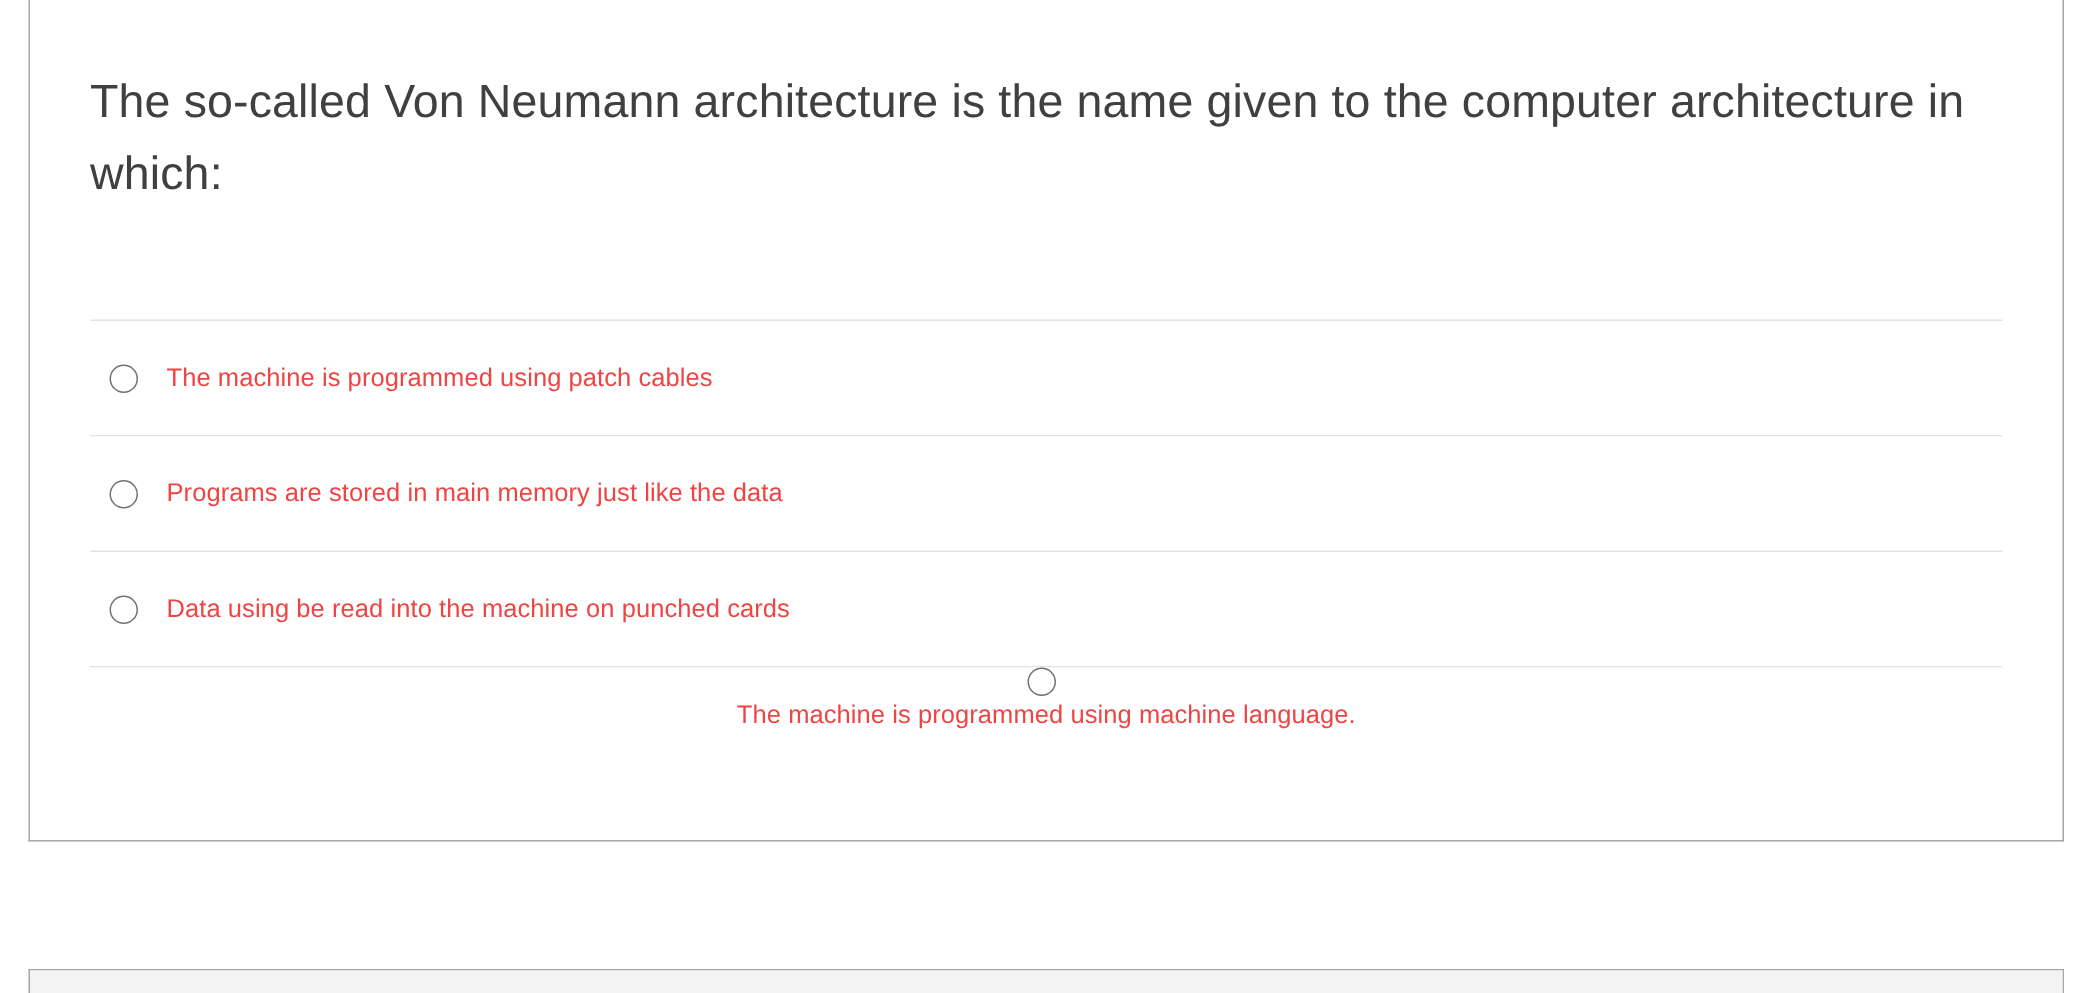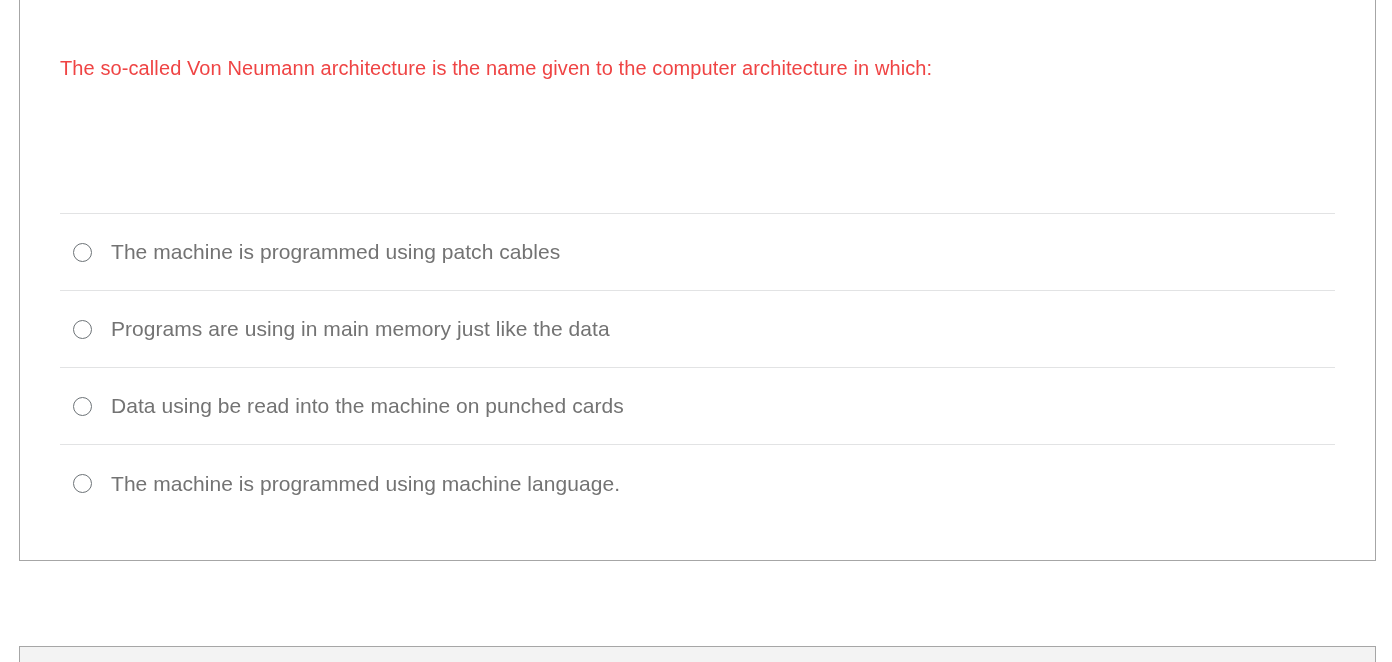--- a/index.html
+++ b/index.html
@@ -37,24 +37,24 @@
   }
 
   .question-body {
     position: absolute;
     left: 40px;                 
     top: 64px;                  
     right: 40px;
   }
 
   .question-text {
-    font-size: 20px;
+    font-size: 31px;
     line-height: 48px;
     font-weight: 400;
-    color: #ef4444;
+    color: #404040;
     letter-spacing: 0.1px;
     margin: 0;
   }
 
   
   .answers {
     position: absolute;
     left: 40px;                 
     right: 40px;                
     top: 233px;                 
@@ -65,38 +65,39 @@
     display: flex;
     align-items: center;
     height: 77px;
     border-bottom: 1px solid #e2e3e4;
     box-sizing: border-box;
     background: #ffffff;
     cursor: pointer;
   }
   .answer-row:last-child {
     border-bottom: none;
+    flex-direction: column;
   }
 
   .radio {
     flex: 0 0 auto;
     width: 19px;
     height: 19px;
     border-radius: 50%;
     border: 1.6px solid #6d7377;
     background: #ffffff;
     box-sizing: border-box;
     margin-left: 13px;          
     margin-right: 19px;
   }
 
   .answer-text {
-    font-size: 21px;
+    font-size: 17px;
     line-height: 26px;
-    color: #737373;
+    color: #ef4444;
     letter-spacing: 0.05px;
     white-space: nowrap;
   }
 
   
   .next-card {
     position: absolute;
     left: 19px;
     top: 646px;
     width: 1357px;
@@ -126,21 +127,21 @@
 
     <div class="answers">
 
       <div class="answer-row">
         <span class="radio"></span>
         <span class="answer-text">The machine is programmed using patch cables</span>
       </div>
 
       <div class="answer-row">
         <span class="radio"></span>
-        <span class="answer-text">Programs are using in main memory just like the data</span>
+        <span class="answer-text">Programs are stored in main memory just like the data</span>
       </div>
 
       <div class="answer-row">
         <span class="radio"></span>
         <span class="answer-text">Data using be read into the machine on punched cards</span>
       </div>
 
       <div class="answer-row">
         <span class="radio"></span>
         <span class="answer-text">The machine is programmed using machine language.</span>

